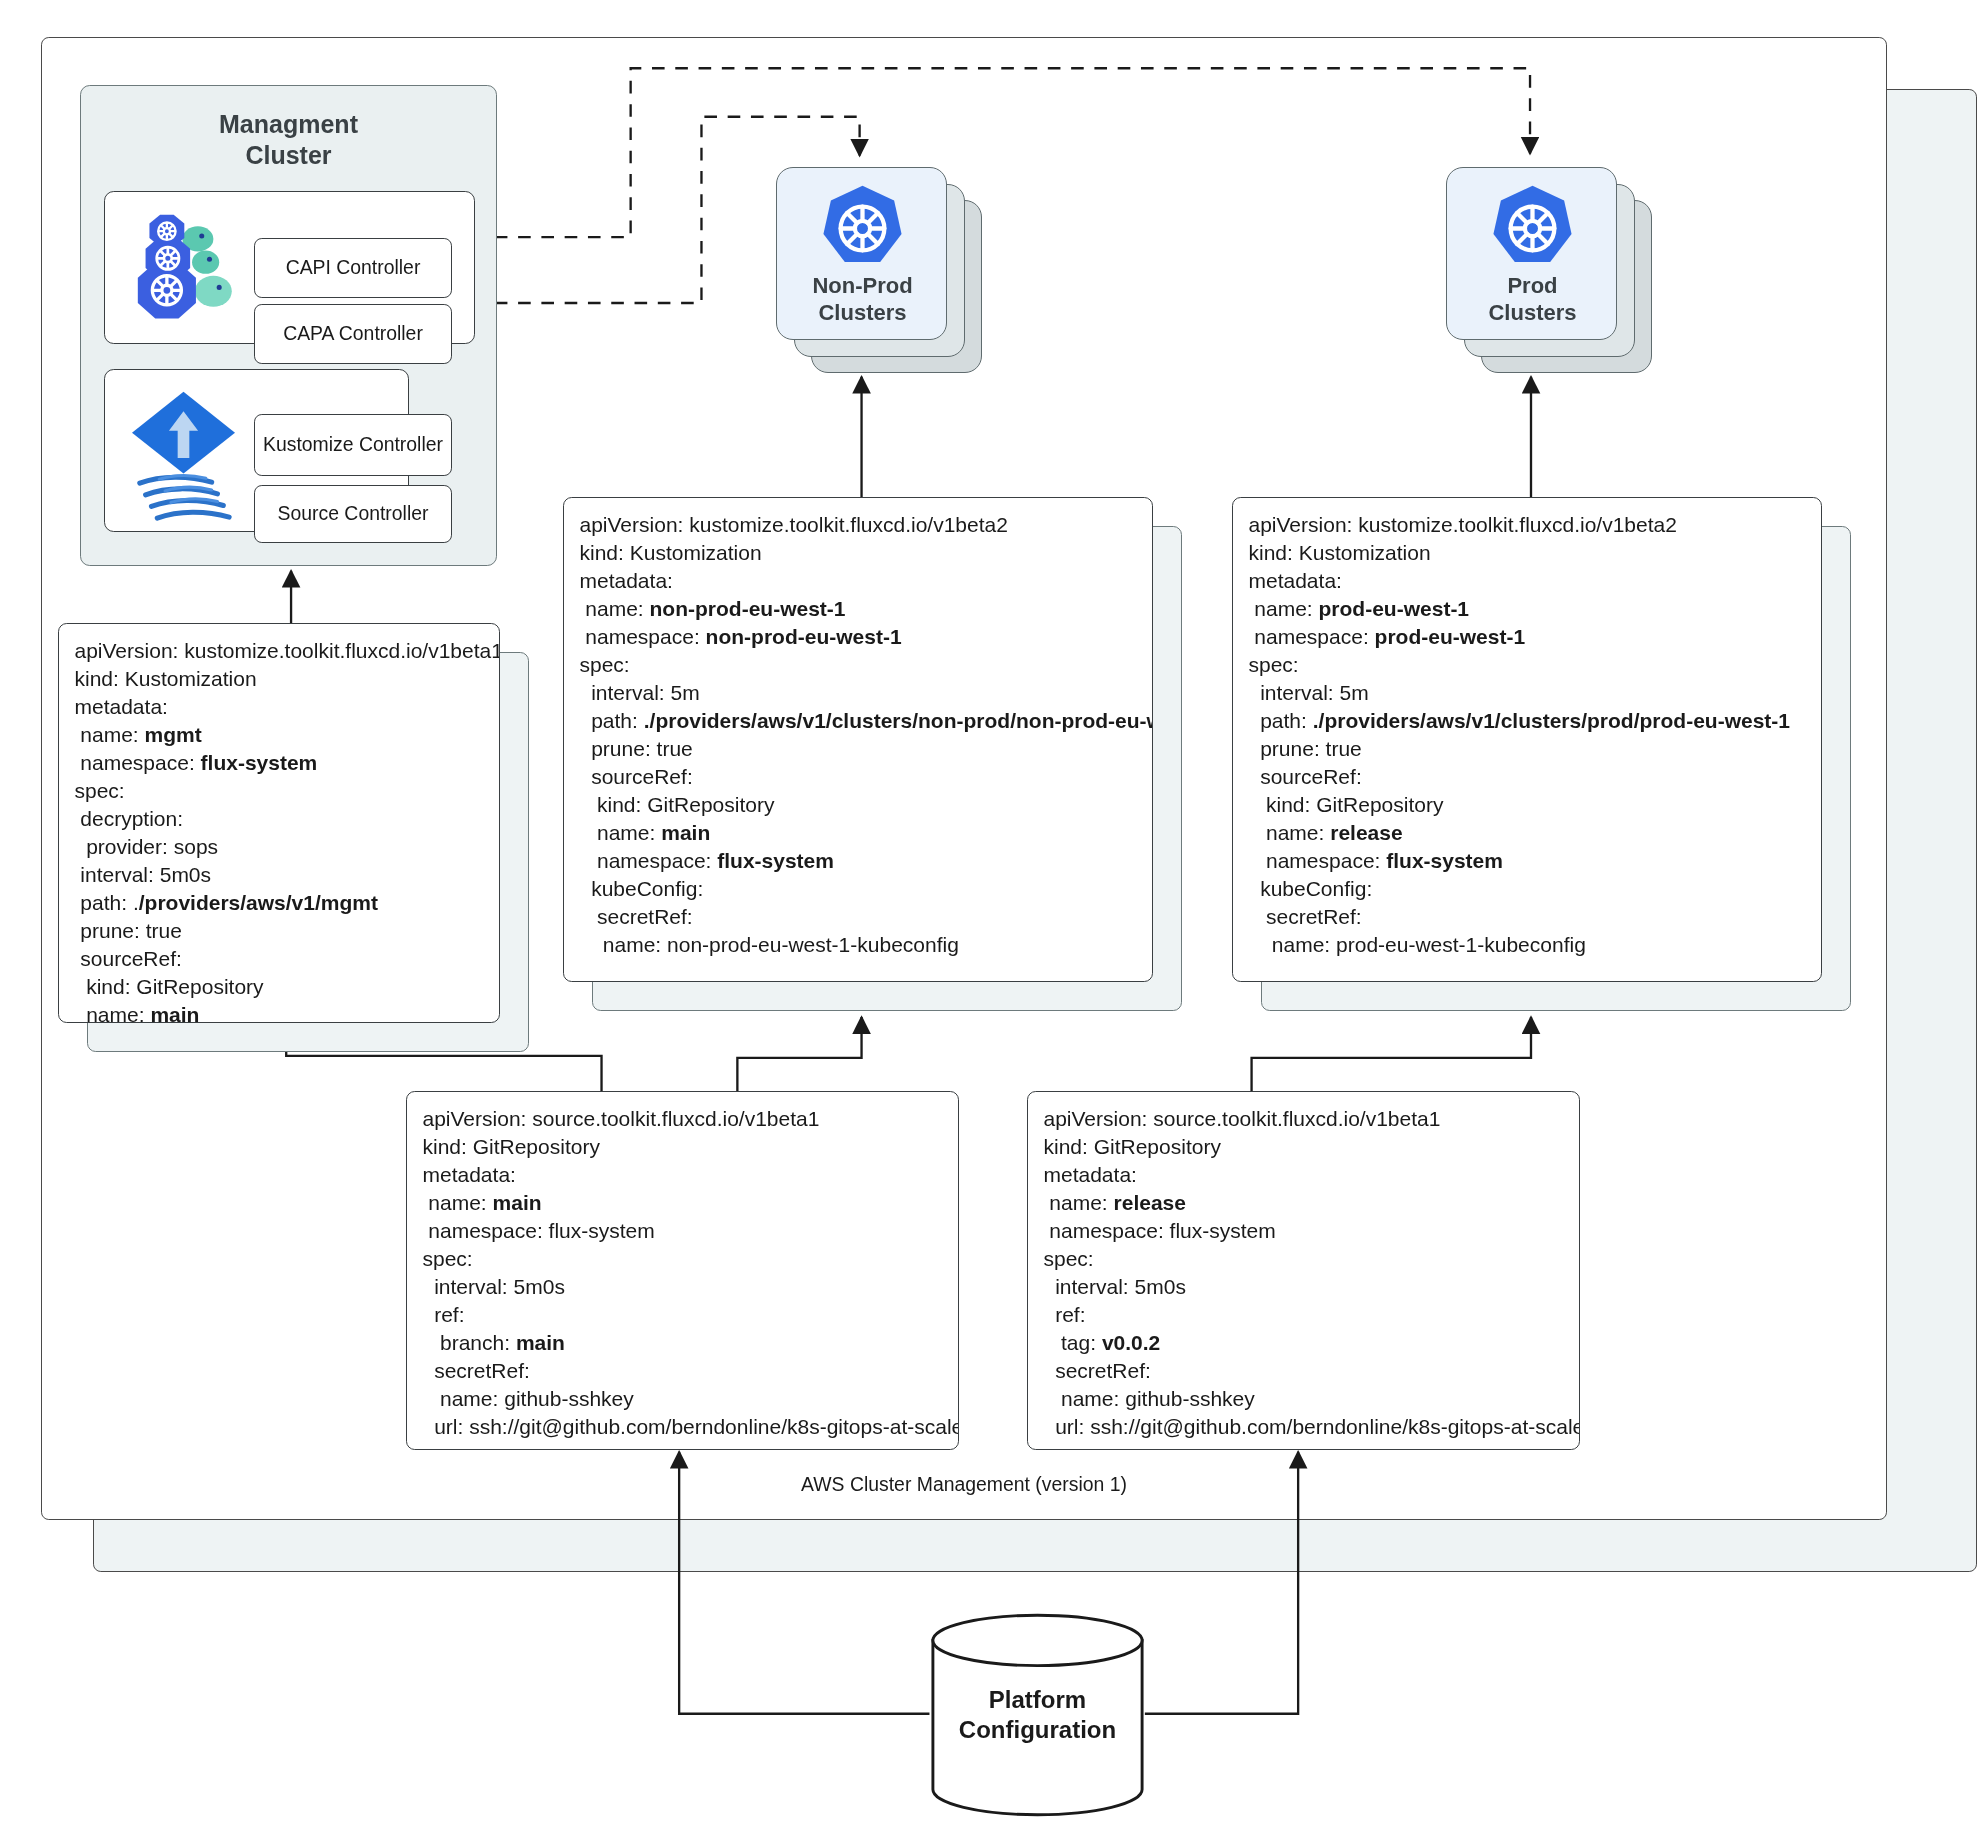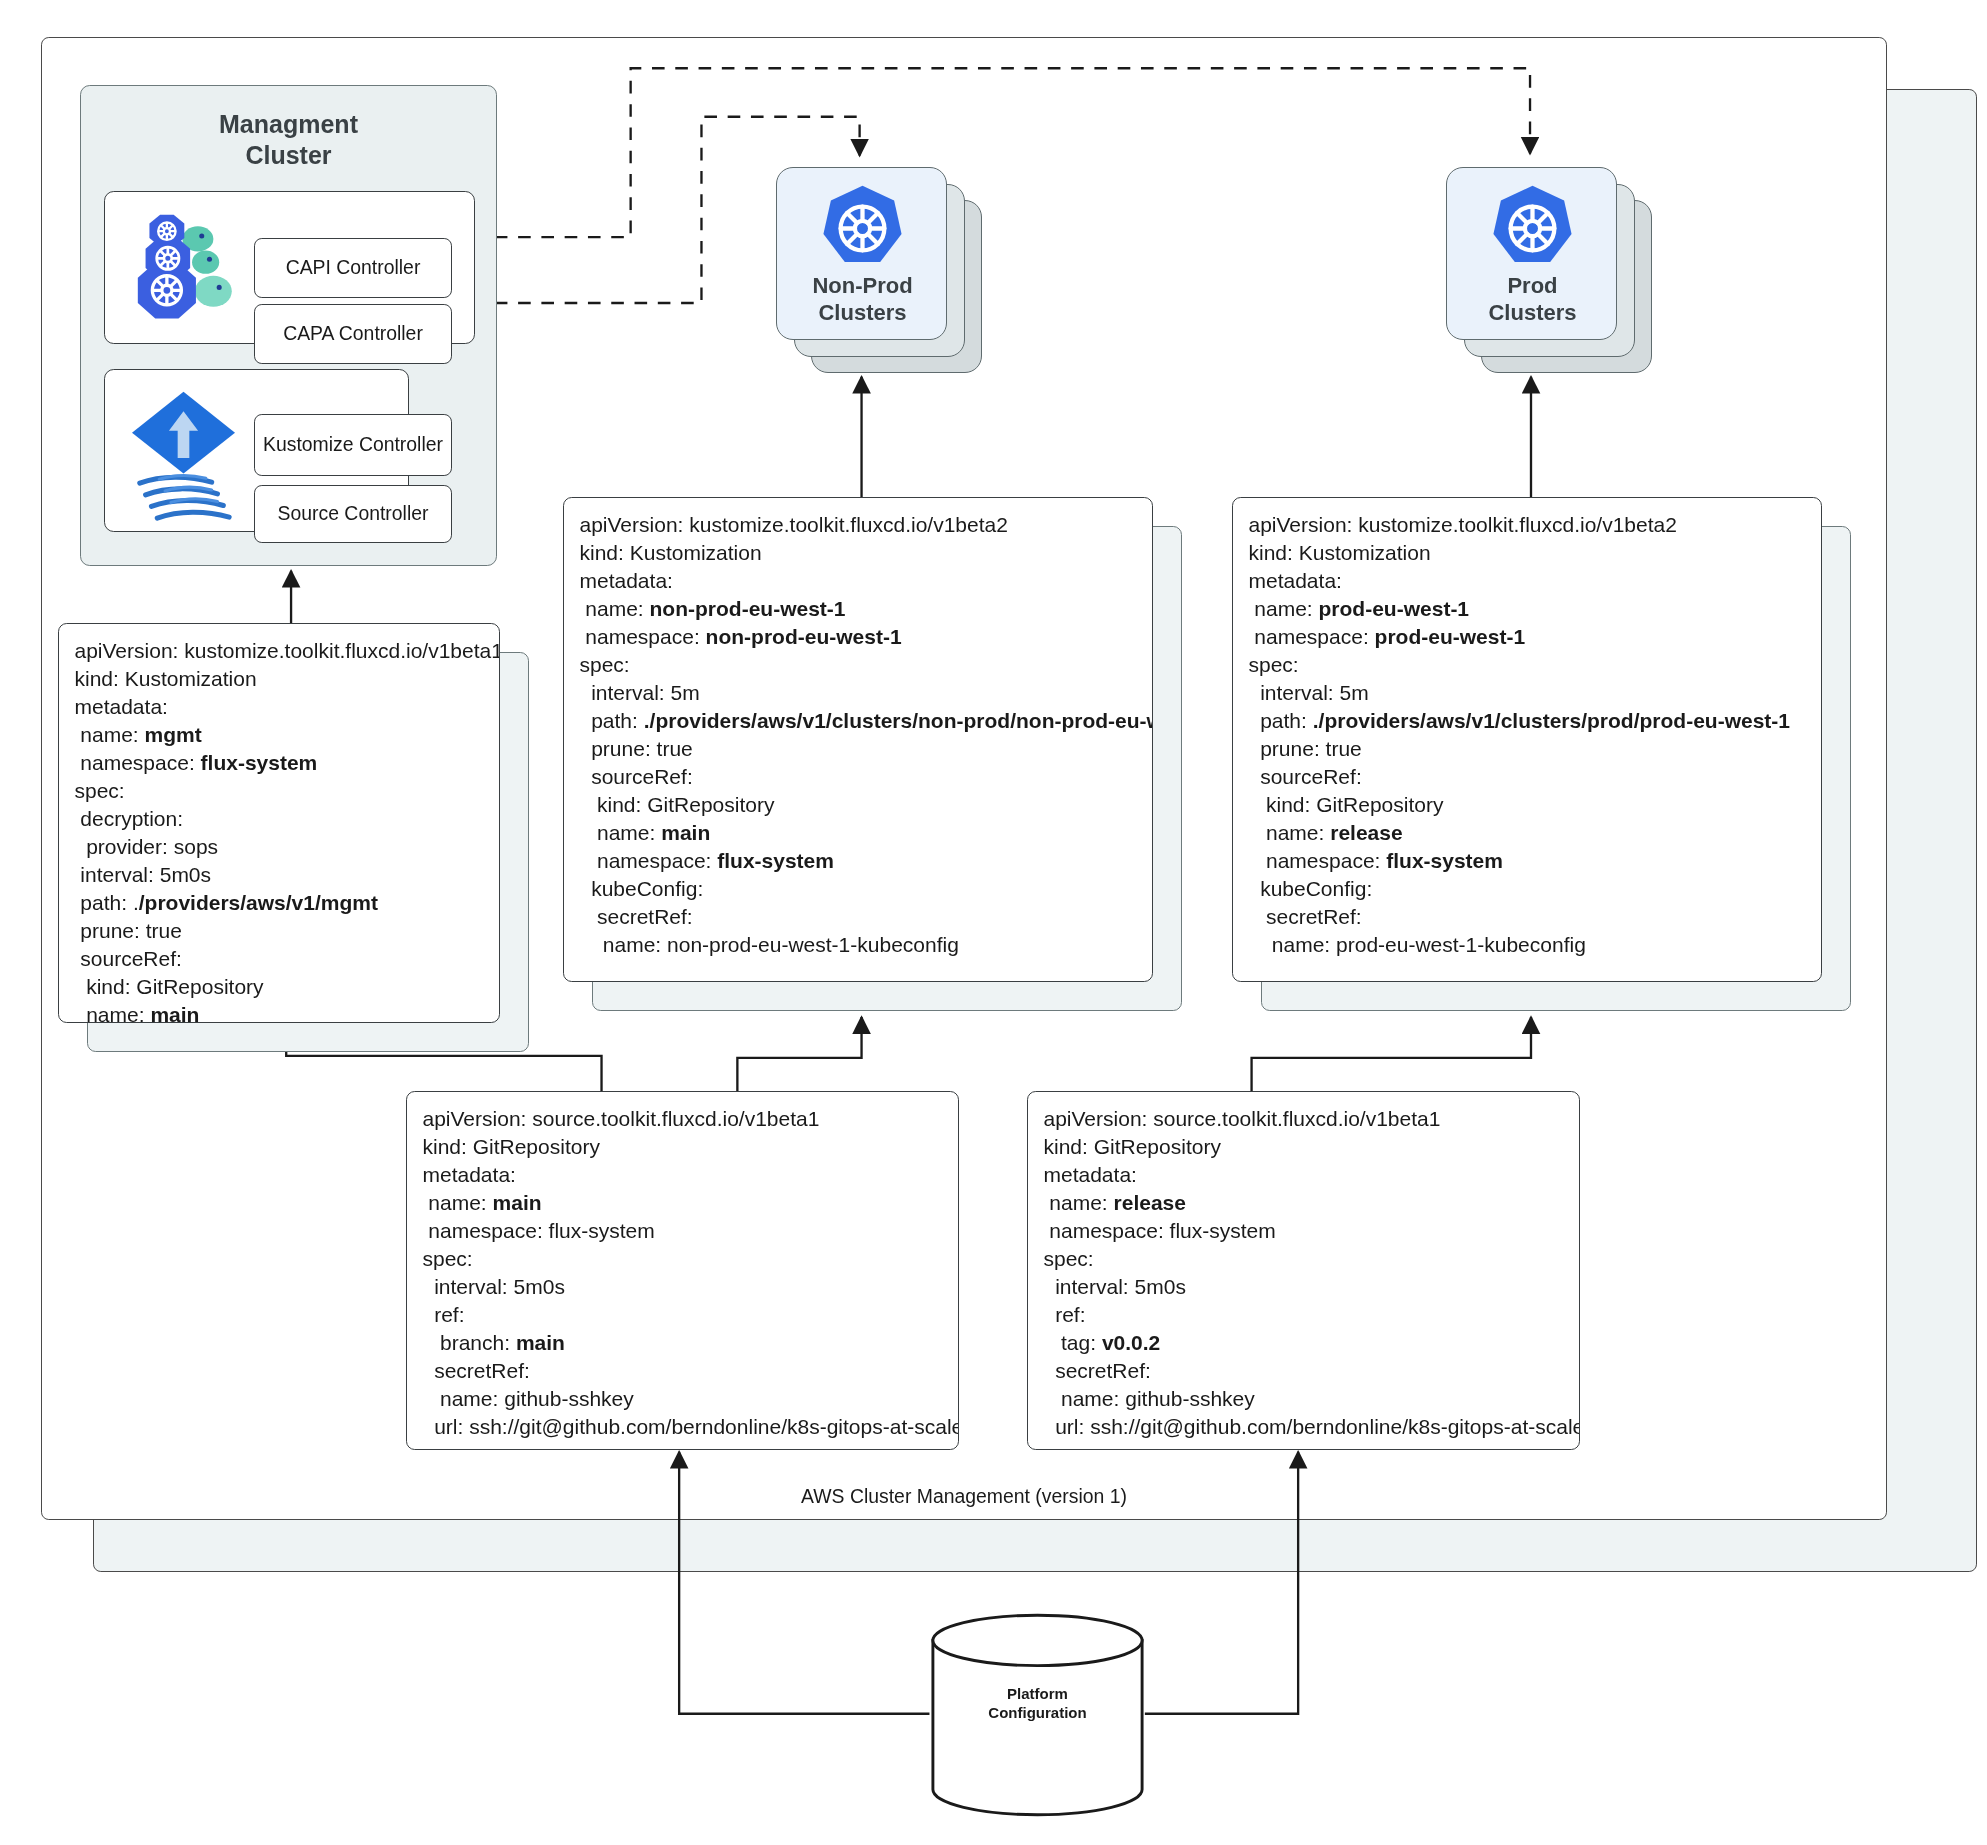--- a/index.html
+++ b/index.html
@@ -15,21 +15,21 @@
     position:absolute; left:93px; top:89px; width:1884px; height:1483px;
     background:#eef3f4; border:1.6px solid #4a4a4a; border-radius:7.8px;
   }
   .outer-v1 {
     position:absolute; left:41px; top:37px; width:1846px; height:1483px;
     background:#ffffff; border:1.6px solid #4a4a4a; border-radius:7.8px;
   }
   .outer-label {
     position:absolute; width:100%; text-align:center; font-size:19.4px; color:#1a1a1a;
   }
-  .outer-v1 .outer-label { bottom:11px;text-align:center; }
+  .outer-v1 .outer-label { bottom:23px;text-align:center; }
   .outer-v2 .outer-label { bottom:1434px; }
 
   
   .mgmt-box {
     position:absolute; left:80px; top:85px; width:417px; height:481px;
     background:#eaf0f1; border:1.4px solid #6d7a7c; border-radius:9.7px;
   }
   .mgmt-title {
     position:absolute; top:23px; left:0; width:100%; text-align:center;
     font-size:25px; font-weight:bold; color:#3a4145; line-height:1.24;
@@ -68,21 +68,21 @@
     position:absolute; background:#ffffff; border:1.3px solid #3a3f42; border-radius:8.7px;
     padding:12.6px 15.5px; font-size:21px; line-height:28px; color:#1a1a1a;
     white-space:pre; overflow:hidden;
   }
   .yaml b { font-weight:bold; }
 
   
   .db { position:absolute; }
   .db-label {
     position:absolute; left:0; top:72px; width:100%; text-align:center;
-    font-size:15px; font-weight:bold; color:#1a1a1a; line-height:1.25;
+    font-size:24px; font-weight:bold; color:#1a1a1a; line-height:1.25;
   }
 
   svg.conn { position:absolute; left:0; top:0; width:1987px; height:1846px; pointer-events:none; }
 </style>
 </head>
 <body>
 
 <div id="canvas">
 
   <div class="outer-v2">

